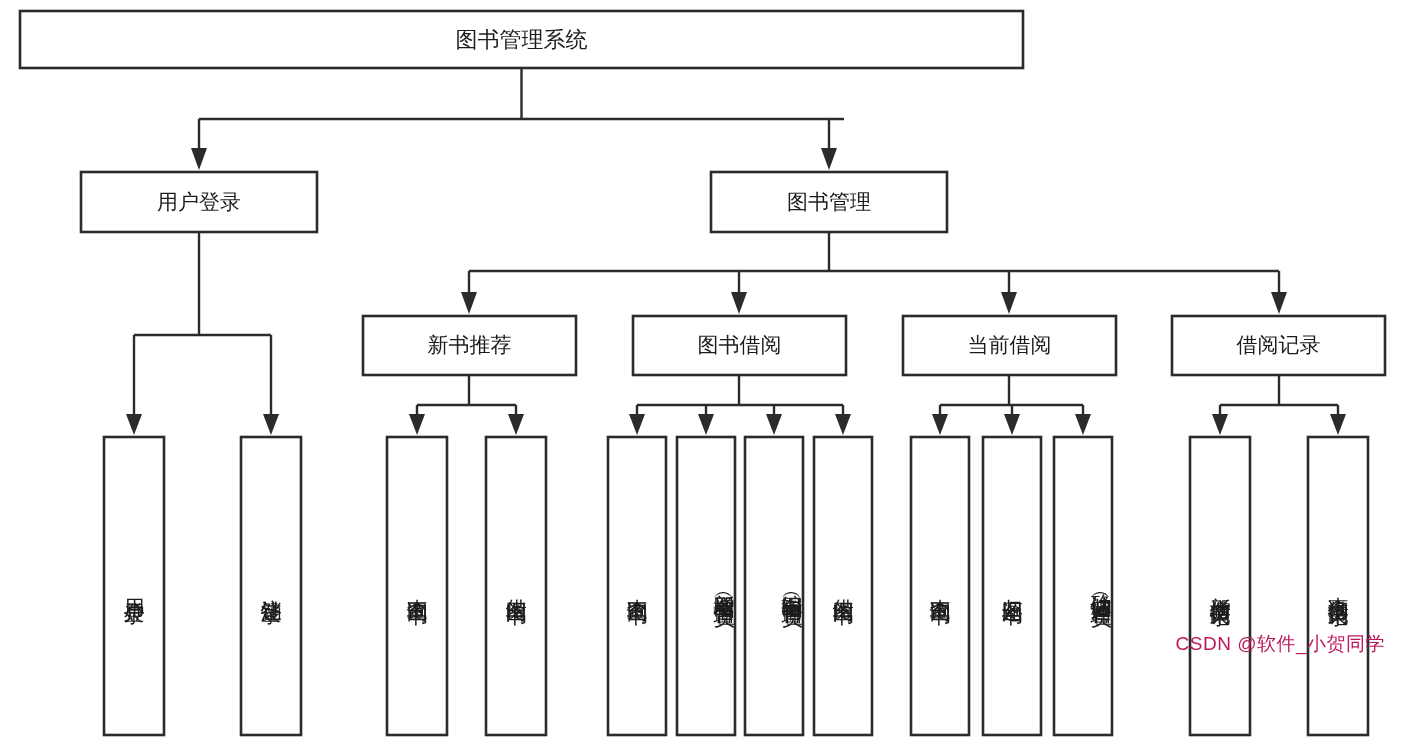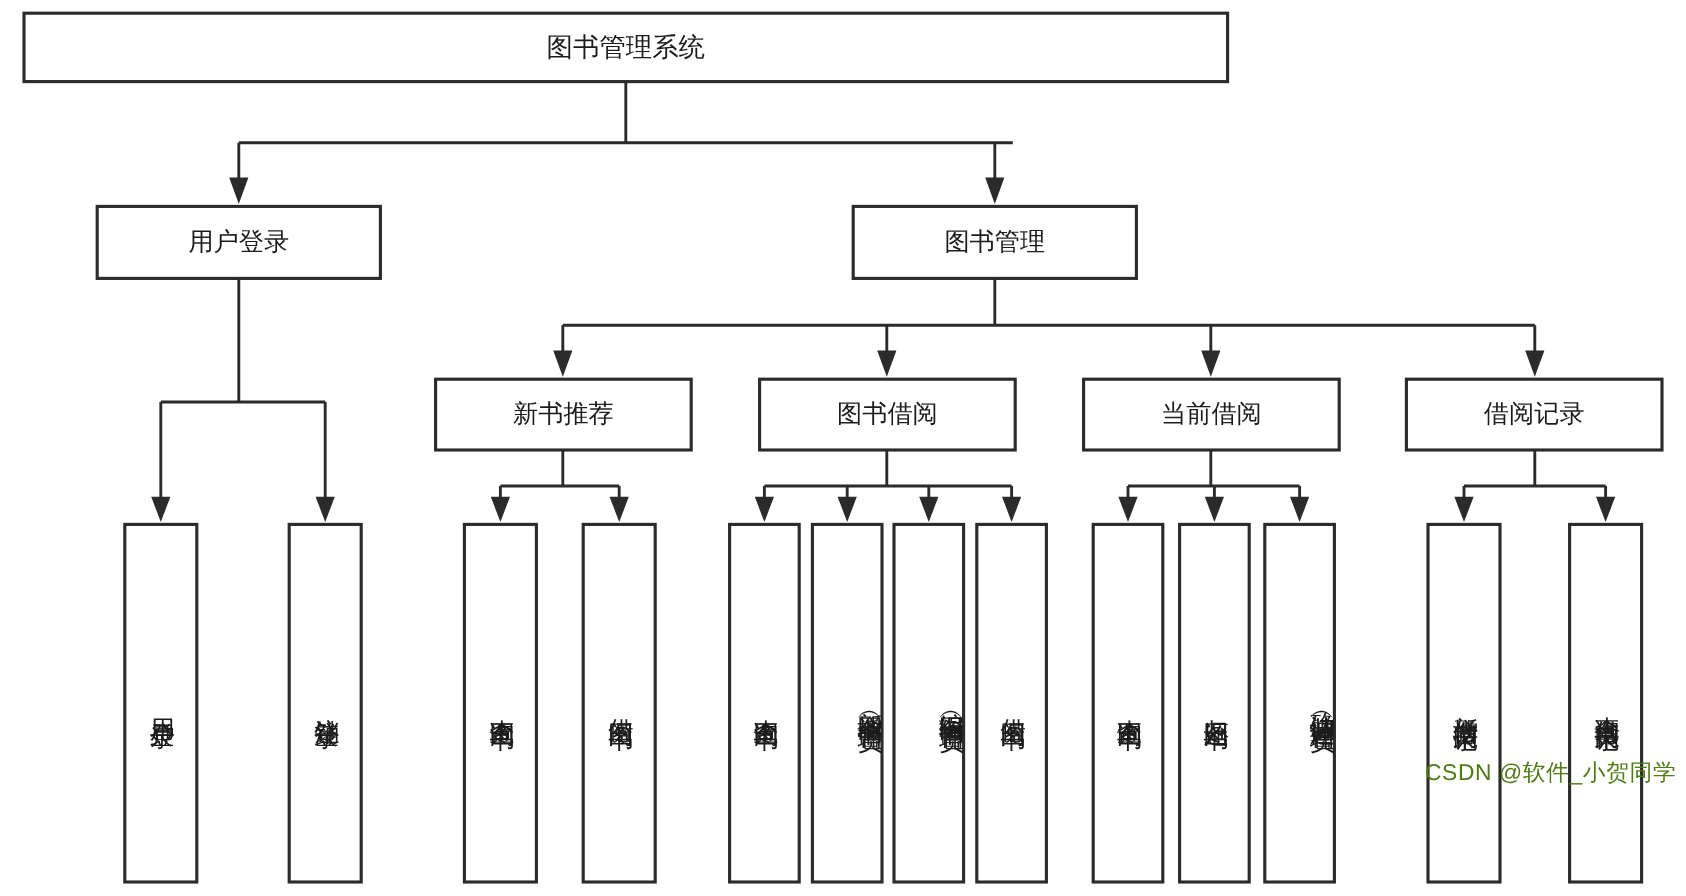--- a/index.html
+++ b/index.html
@@ -67,25 +67,25 @@
     font-size: 21px;
     line-height: 1.08;
     letter-spacing: 2px;
     color: #1c1c1c;
     white-space: nowrap;
     pointer-events: none;
     text-align: center;
   }
   #watermark {
     position: absolute;
-    right: 8px;
+    right: 20px;
     bottom: 8px;
     font-family: "Liberation Sans", "DejaVu Sans", sans-serif;
     font-size: 19px;
-    color: #4d7c0f;
+    color: #be185d;
     letter-spacing: 0.5px;
     white-space: nowrap;
   }
 </style>
 </head>
 <body>
 
 <div id="diagram-root">
 
   <svg id="tree-svg" viewBox="0 0 1405 747">

